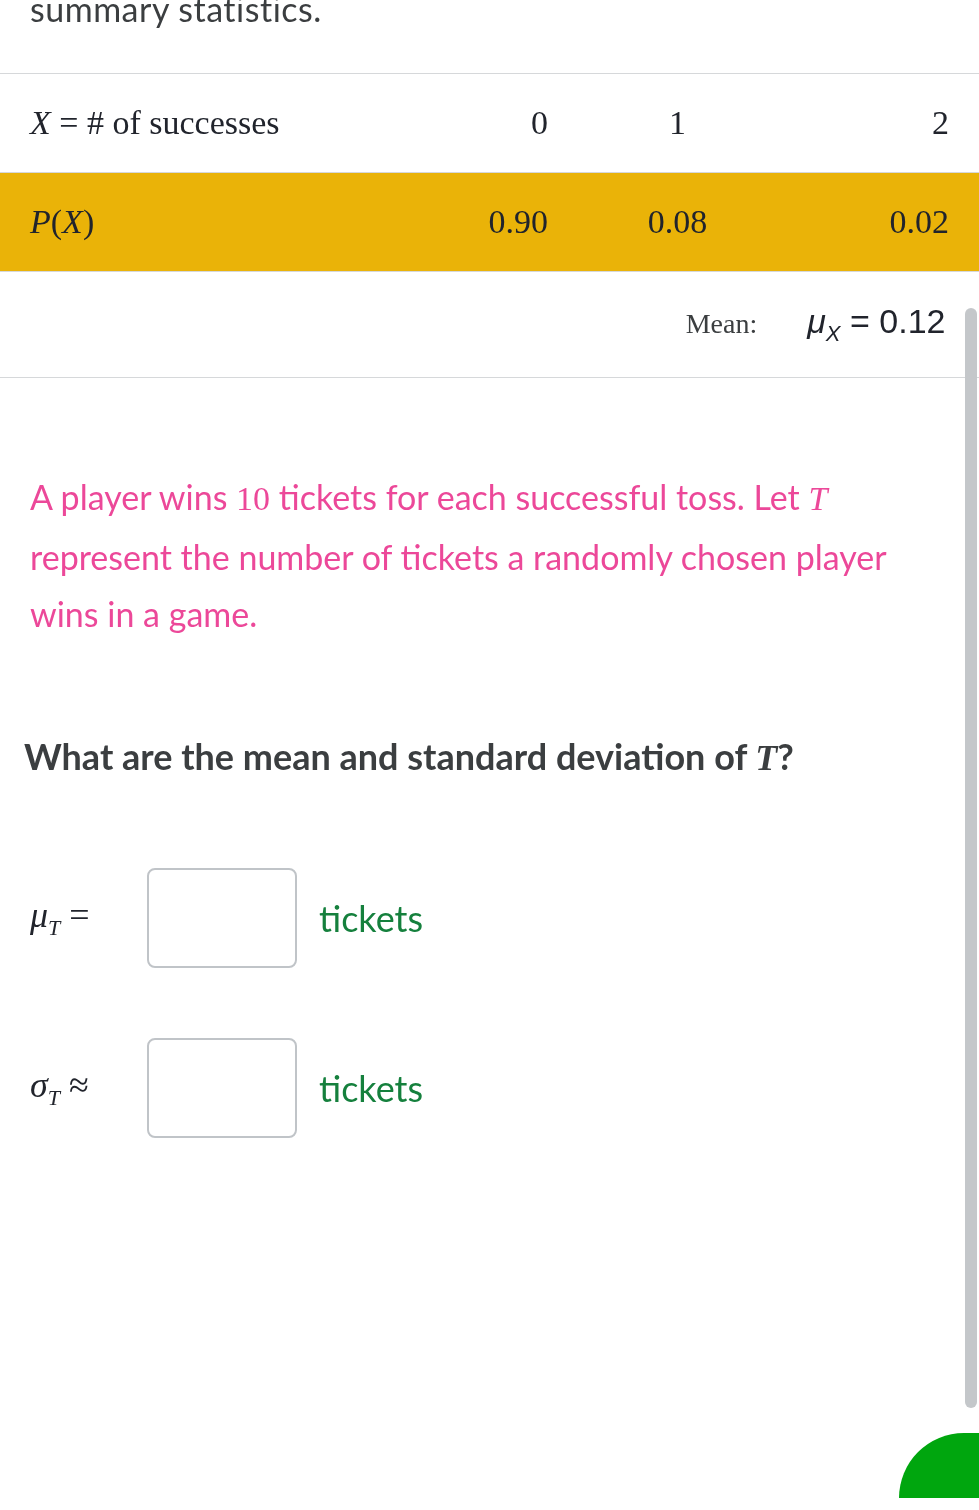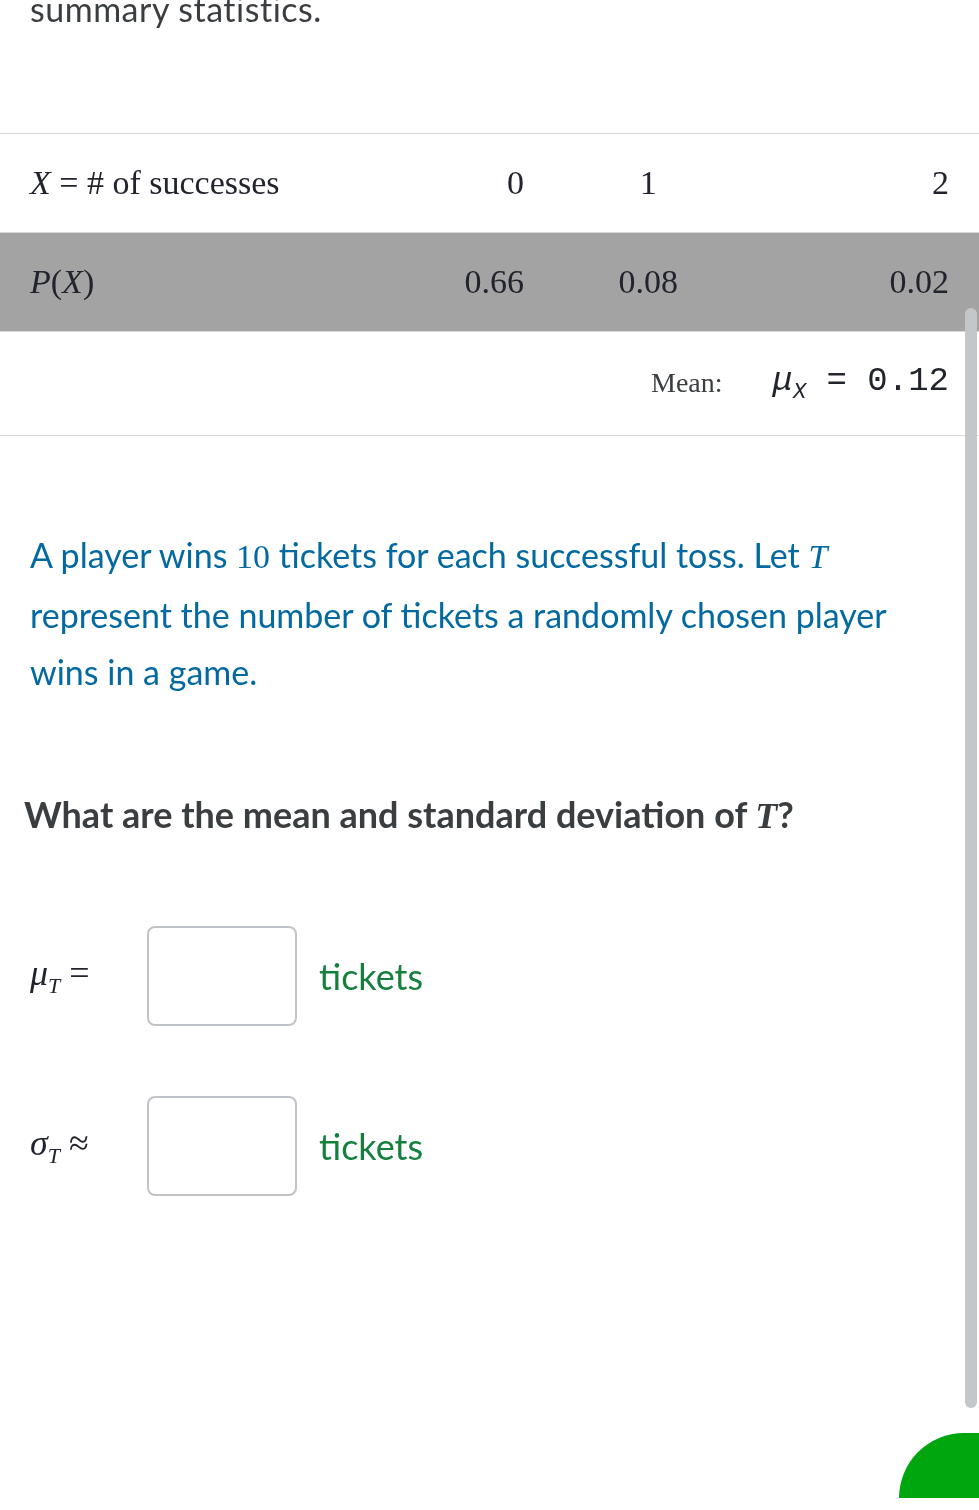--- a/index.html
+++ b/index.html
@@ -26,33 +26,33 @@
   .topcut {
     font-size: 34px;
     color: #3b3e40;
     padding-left: 30px;
     margin-top: -12px;
     letter-spacing: 0.5px;
   }
   .statstable {
     width: 100%;
     border-collapse: collapse;
-    margin-top: 104px;
+    margin-top: 44px;
     font-size: 32px;
   }
   .statstable td {
     padding: 30px 30px;
     border-bottom: 1px solid #d6d8da;
     vertical-align: middle;
   }
   .statstable tr.row-header td {
     border-top: 1px solid #d6d8da;
   }
   .statstable tr.shaded td {
-    background: #a3a3a3;
+    background: #eab308;
   }
   .statstable .labelcol {
     font-family: "Times New Roman", serif;
     font-size: 34px;
     text-align: left;
     white-space: nowrap;
     width: 38%;
   }
   .statstable .valcol {
     text-align: right;
@@ -67,31 +67,31 @@
     padding: 30px 30px;
   }
   .statstable .summaryrow .slabel {
     text-align: right;
     font-family: Liberation Serif, serif;
     font-size: 28px;
     color: #3b3e40;
     padding-right: 20px;
   }
   .statstable .summaryrow .svalue {
-    text-align: center;
-    font-family: Liberation Mono, monospace;
+    text-align: left;
+    font-family: Liberation Sans, sans-serif;
     font-size: 34px;
     white-space: nowrap;
   }
   .paragraph {
     padding: 0 30px;
     margin-top: 90px;
     font-size: 34px;
     line-height: 1.7;
-    color: #0369a1;
+    color: #ec4899;
   }
   .paragraph .serif {
     font-family: "Times New Roman", serif;
   }
   .question {
     padding: 0 24px;
     margin-top: 85px;
     font-size: 36px;
     font-weight: 700;
     line-height: 1.6;
@@ -167,21 +167,21 @@
         <span class="mathit">X</span> = # of successes
       </td>
       <td class="valcol">0</td>
       <td class="valcol mid">1</td>
       <td class="valcol">2</td>
     </tr>
     <tr class="shaded">
       <td class="labelcol">
         <span class="mathit">P</span>(<span class="mathit">X</span>)
       </td>
-      <td class="valcol">0.66</td>
+      <td class="valcol">0.90</td>
       <td class="valcol mid">0.08</td>
       <td class="valcol">0.02</td>
     </tr>
     <tr class="summaryrow">
       <td></td>
       <td></td>
       <td class="slabel">Mean:</td>
       <td class="svalue">
         <span class="mathit">μ</span><sub class="mathit" style="font-size:22px;">X</sub> = 0.12
       </td>

